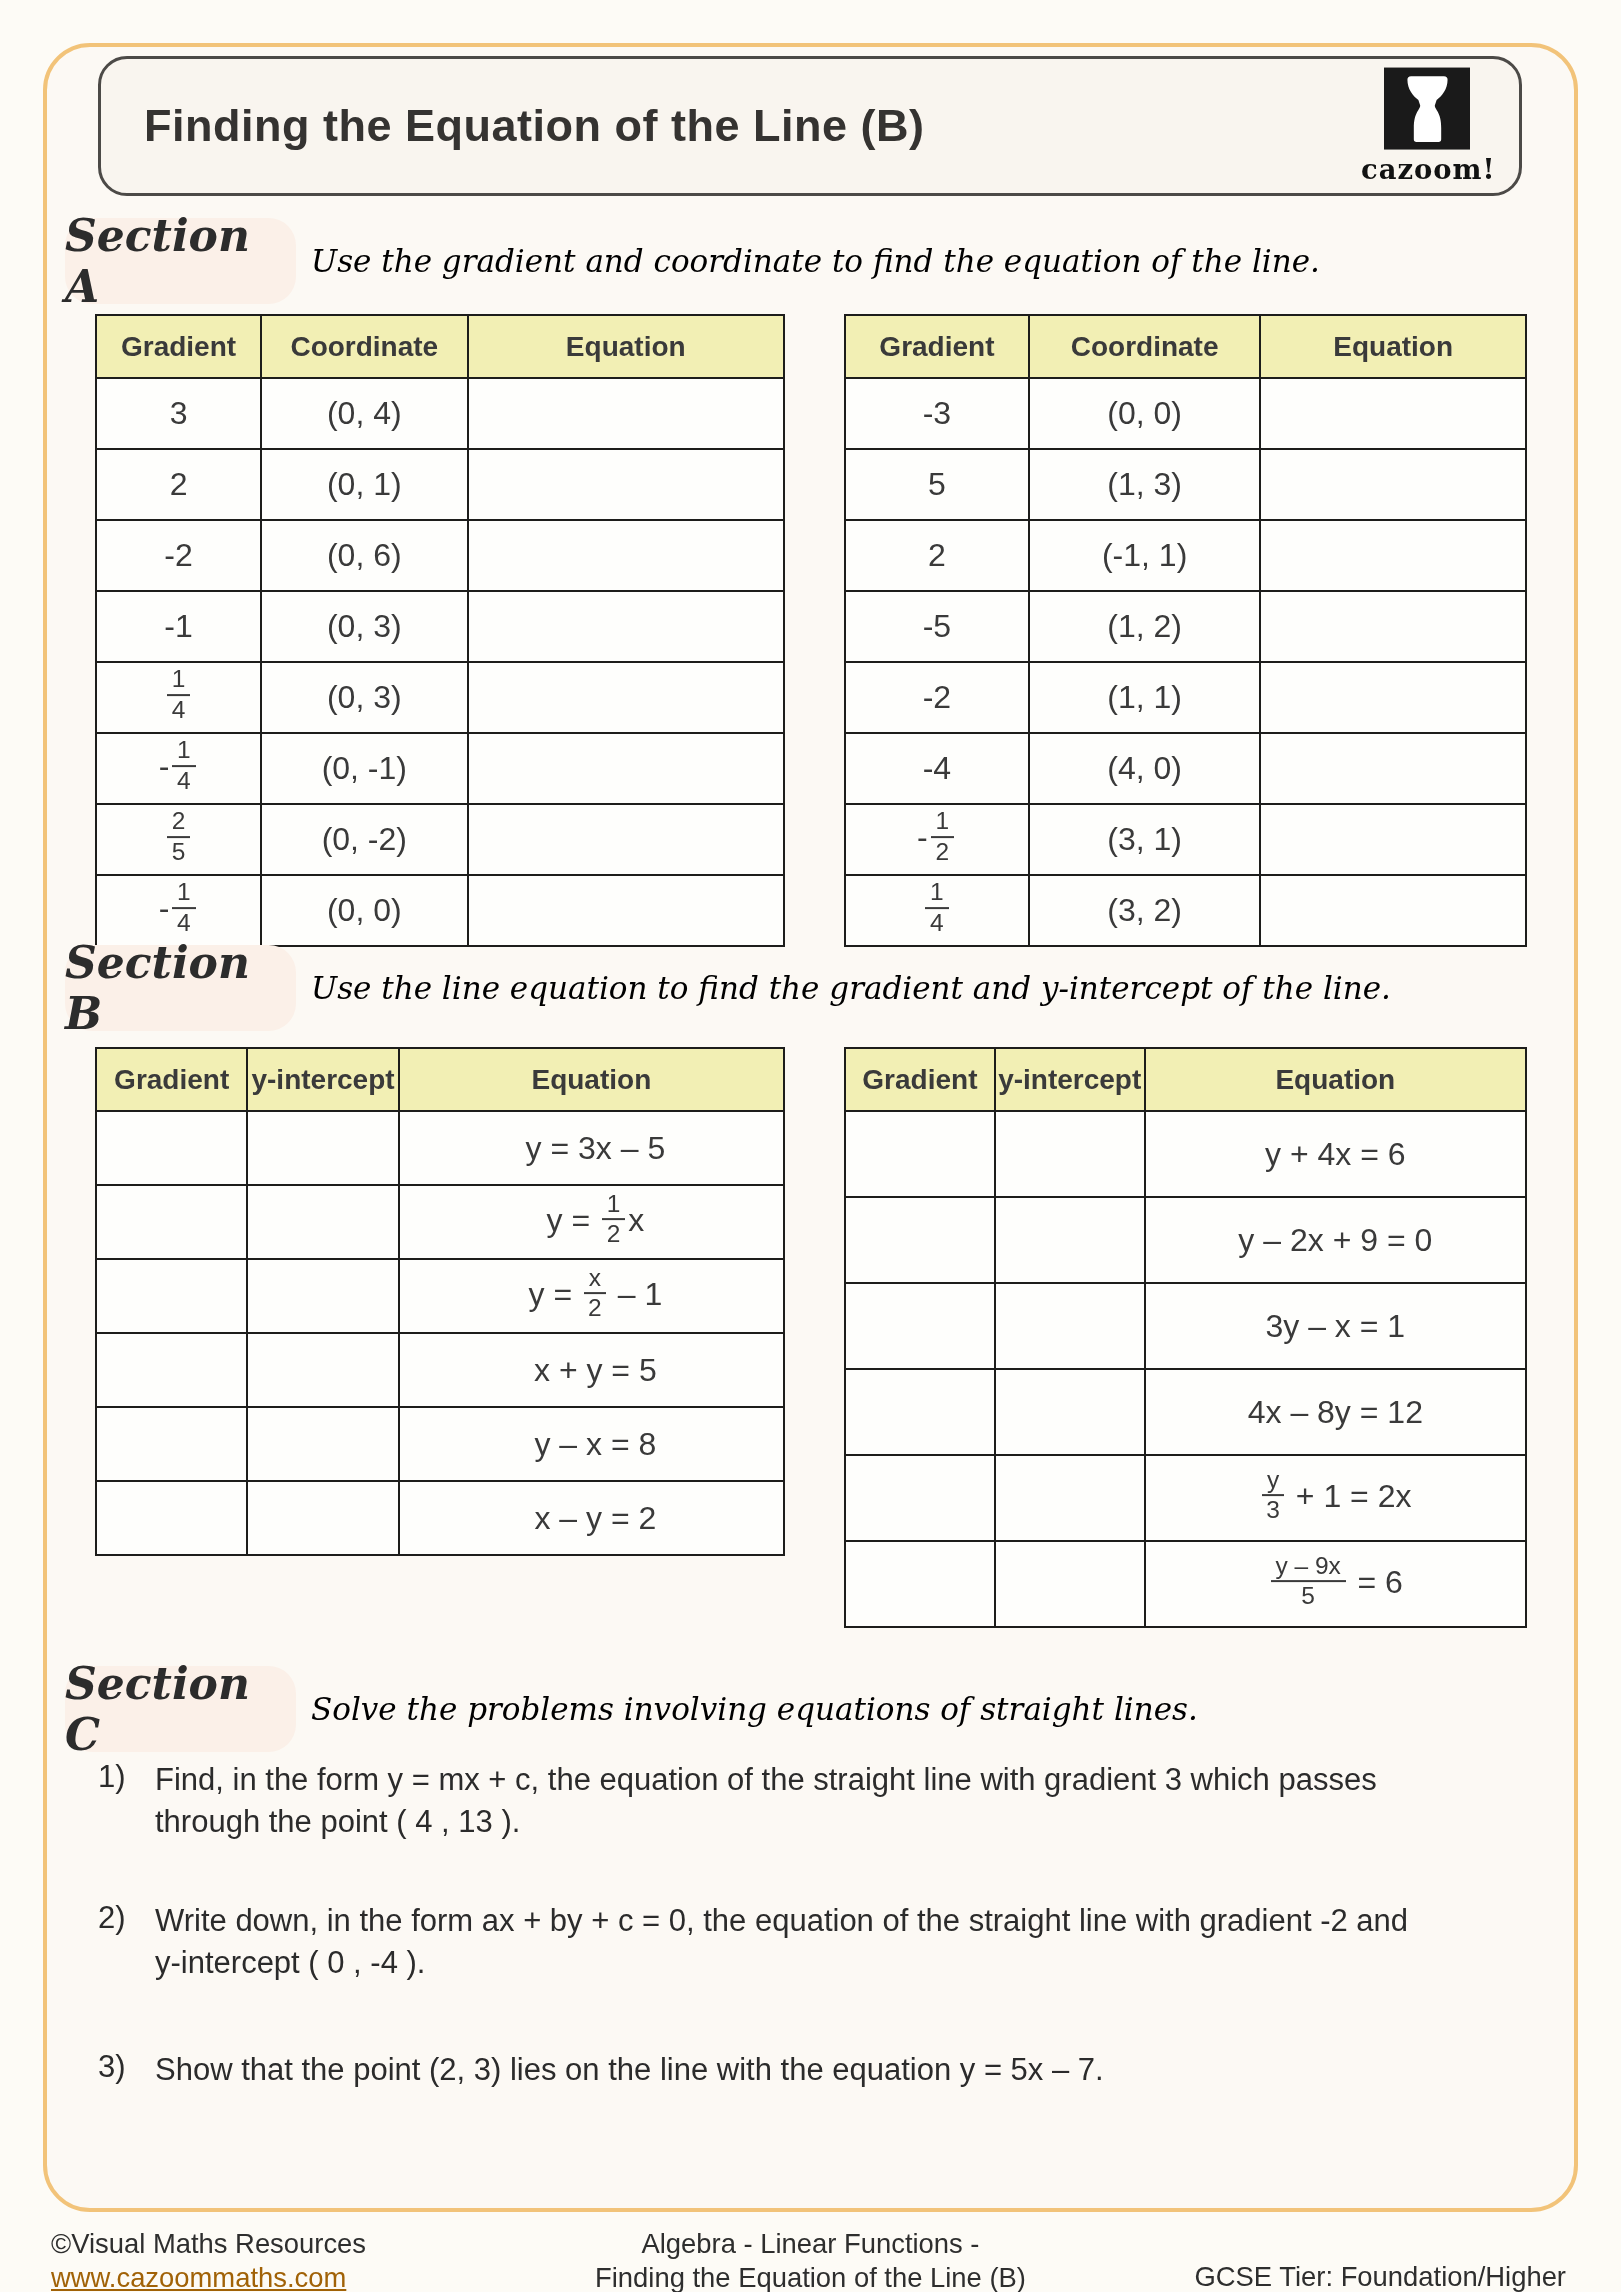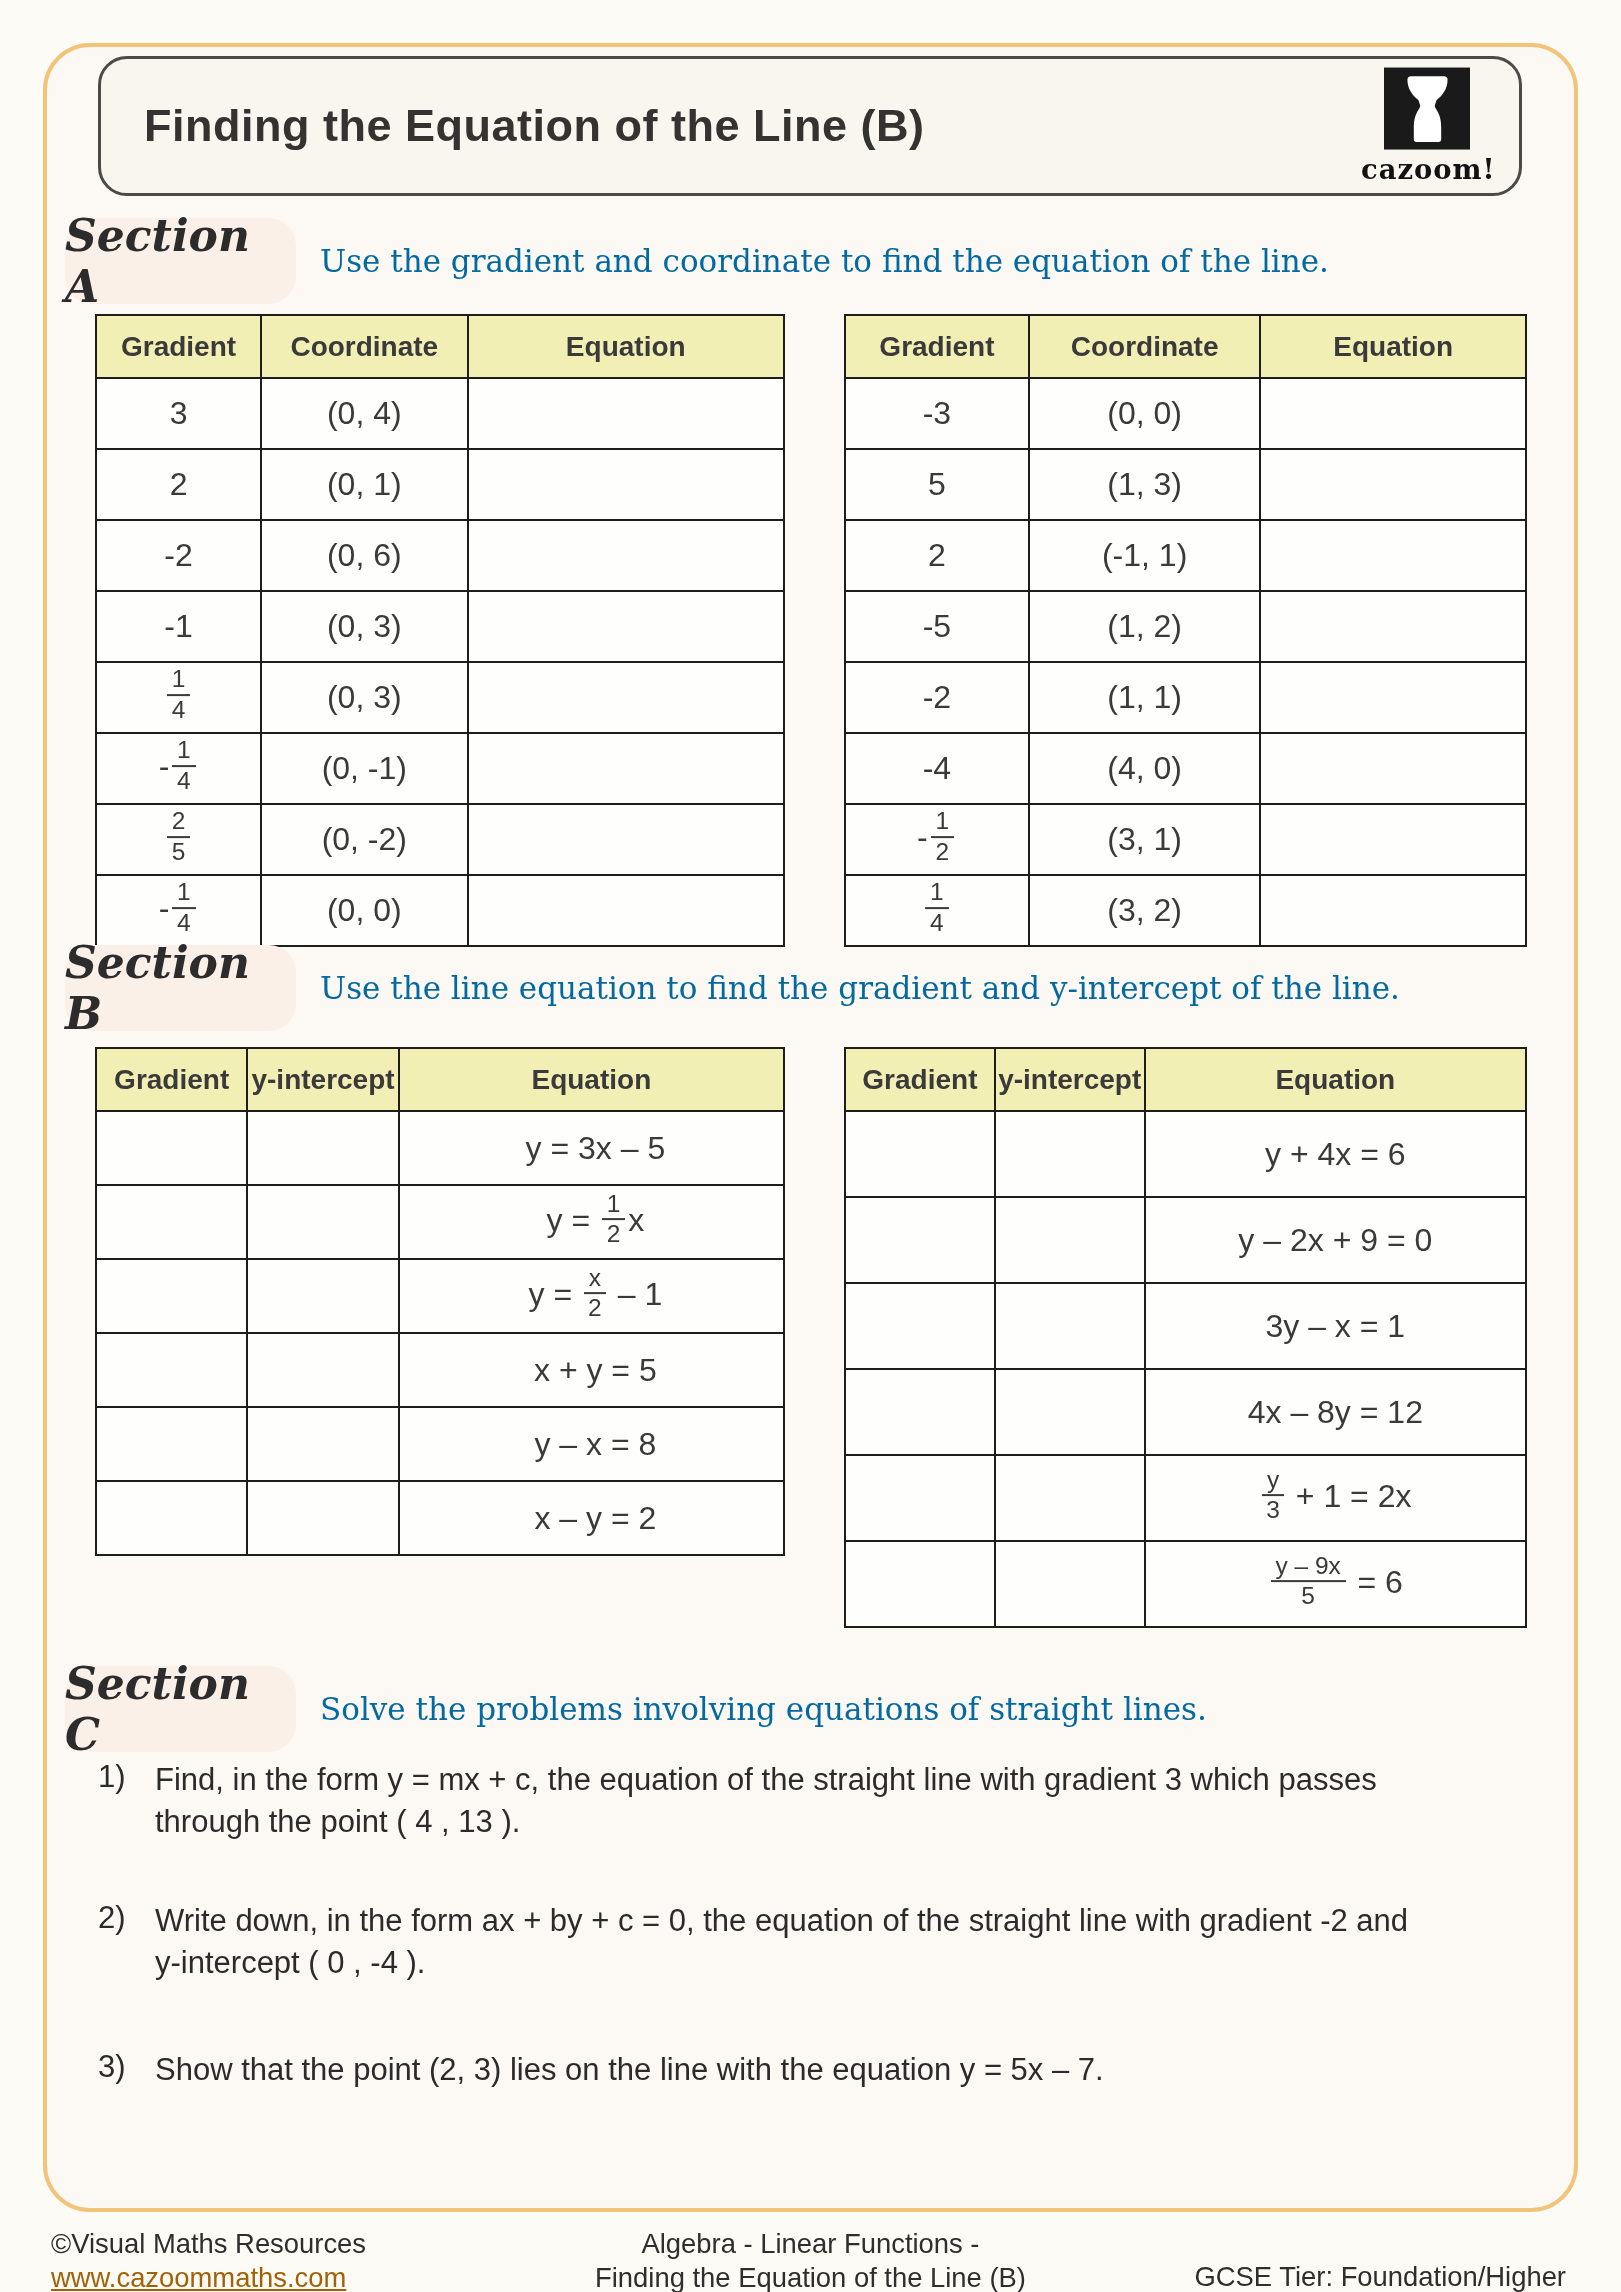--- a/index.html
+++ b/index.html
@@ -26,21 +26,21 @@
   .logo-word { font-family:"DejaVu Serif", serif; font-weight:bold; font-size:27.4px; color:#121212; margin-top:2.9px; letter-spacing:1px; }
   
   .section-row { position:absolute; left:65px; display:flex; align-items:center; }
   .section-label {
     width:231px; height:86px; background:#FBF0E8; border-radius:27.4px;
     display:flex; align-items:center; justify-content:center;
     font-family:"DejaVu Serif", serif; font-style:italic; font-weight:bold;
     font-size:44px; color:#2C2C2C; flex:none;
   }
   .instruction {
-    font-family:"DejaVu Serif", serif; font-size:31px; color:#0369a1; margin-left:24px; white-space:nowrap;
+    font-family:"DejaVu Serif", serif; font-style:italic; font-size:31px; color:#000000; margin-left:15px; white-space:nowrap;
   }
   #section-a { top:218px; } #section-b { top:945px; } #section-c { top:1666px; }
   
   table { position:absolute; border-collapse:collapse; background:#FEFEFC; table-layout:fixed; }
   th, td { border:2px solid #1D1D1B; text-align:center; vertical-align:middle; color:#3A3A3A; }
   table { border:2.9px solid #1D1D1B; }
   th { background:#F2EFB4; font-size:28px; font-weight:bold; height:63px; }
   td { font-size:32px; }
   #table-a-left  { left:95px;  top:314px;  width:690px; }
   #table-a-right { left:844px; top:314px;  width:683px; }

